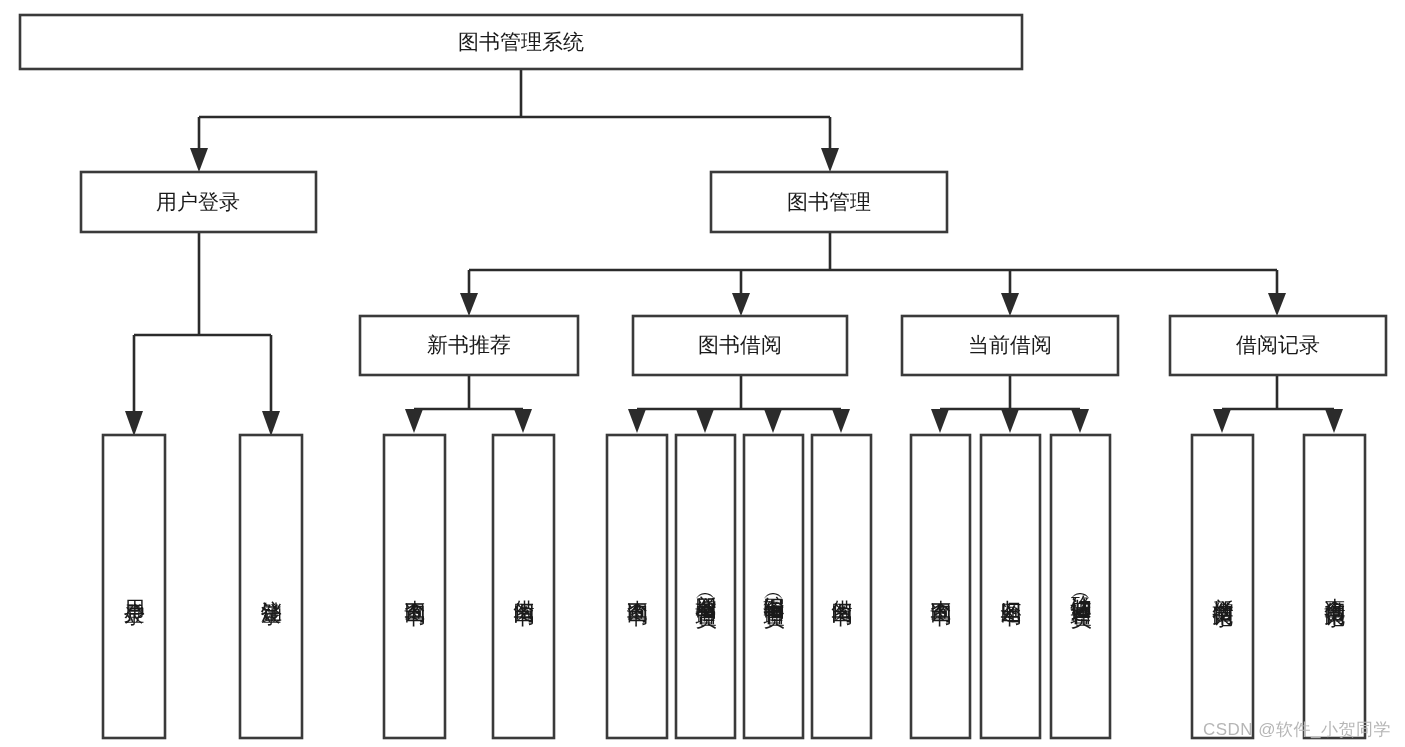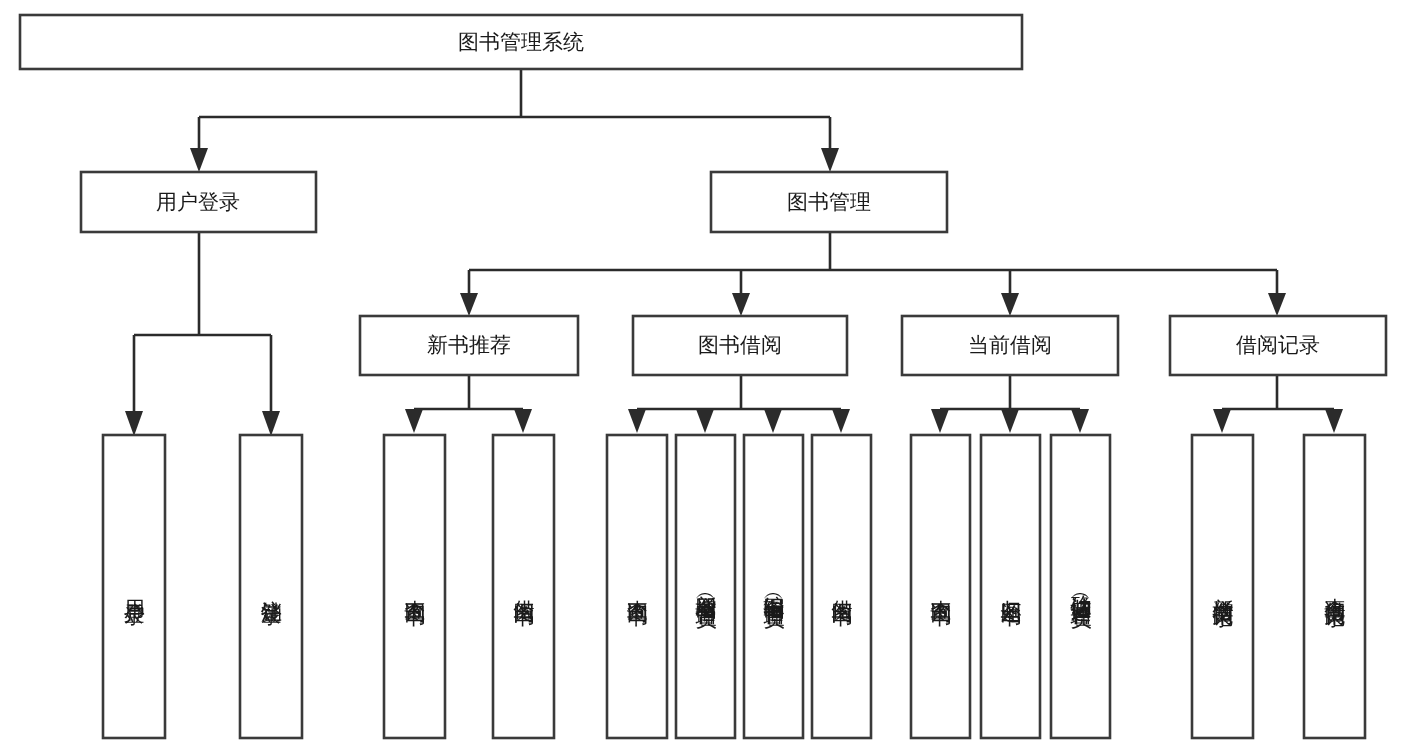--- a/index.html
+++ b/index.html
@@ -216,13 +216,14 @@
   <div class="vlabel" style="left:744px; top:435px; width:59px; height:303px;">编辑图书（管理员）</div>
   <div class="vlabel" style="left:812px; top:435px; width:59px; height:303px;">借阅图书</div>
 
   <div class="vlabel" style="left:911px; top:435px; width:59px; height:303px;">查询图书</div>
   <div class="vlabel" style="left:981px; top:435px; width:59px; height:303px;">归还图书</div>
   <div class="vlabel" style="left:1051px; top:435px; width:59px; height:303px;">确认归还（管理员）</div>
 
   <div class="vlabel" style="left:1192px; top:435px; width:61px; height:303px;">新增借阅记录</div>
   <div class="vlabel" style="left:1304px; top:435px; width:61px; height:303px;">查询借阅记录</div>
 
+  <div class="watermark">CSDN @软件_小贺同学</div>
 </div>
 
 </body></html>

